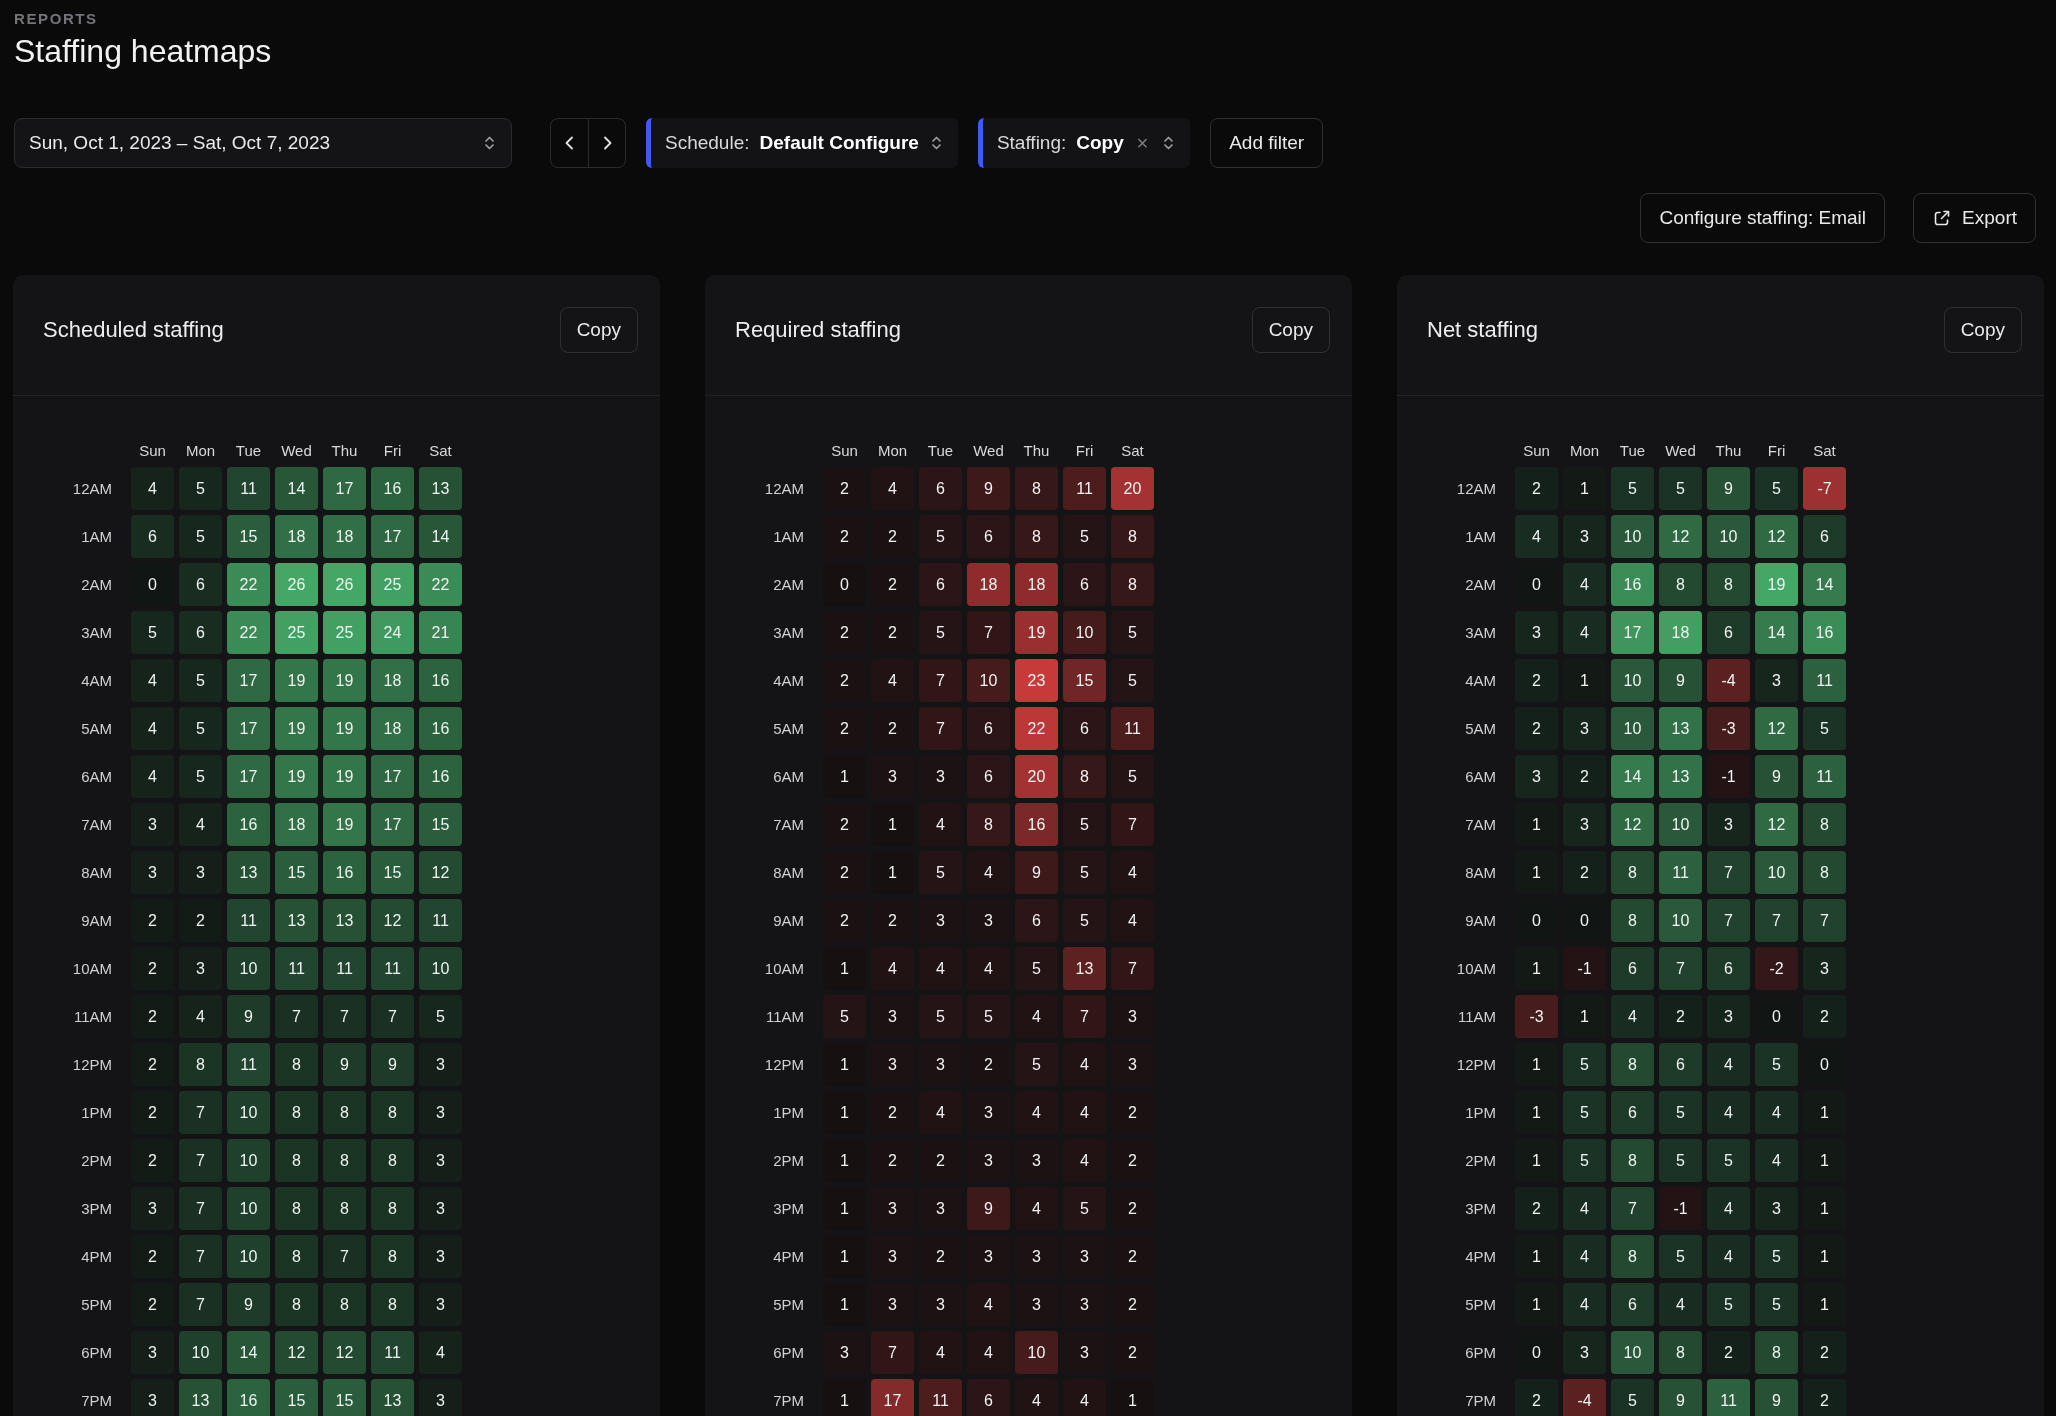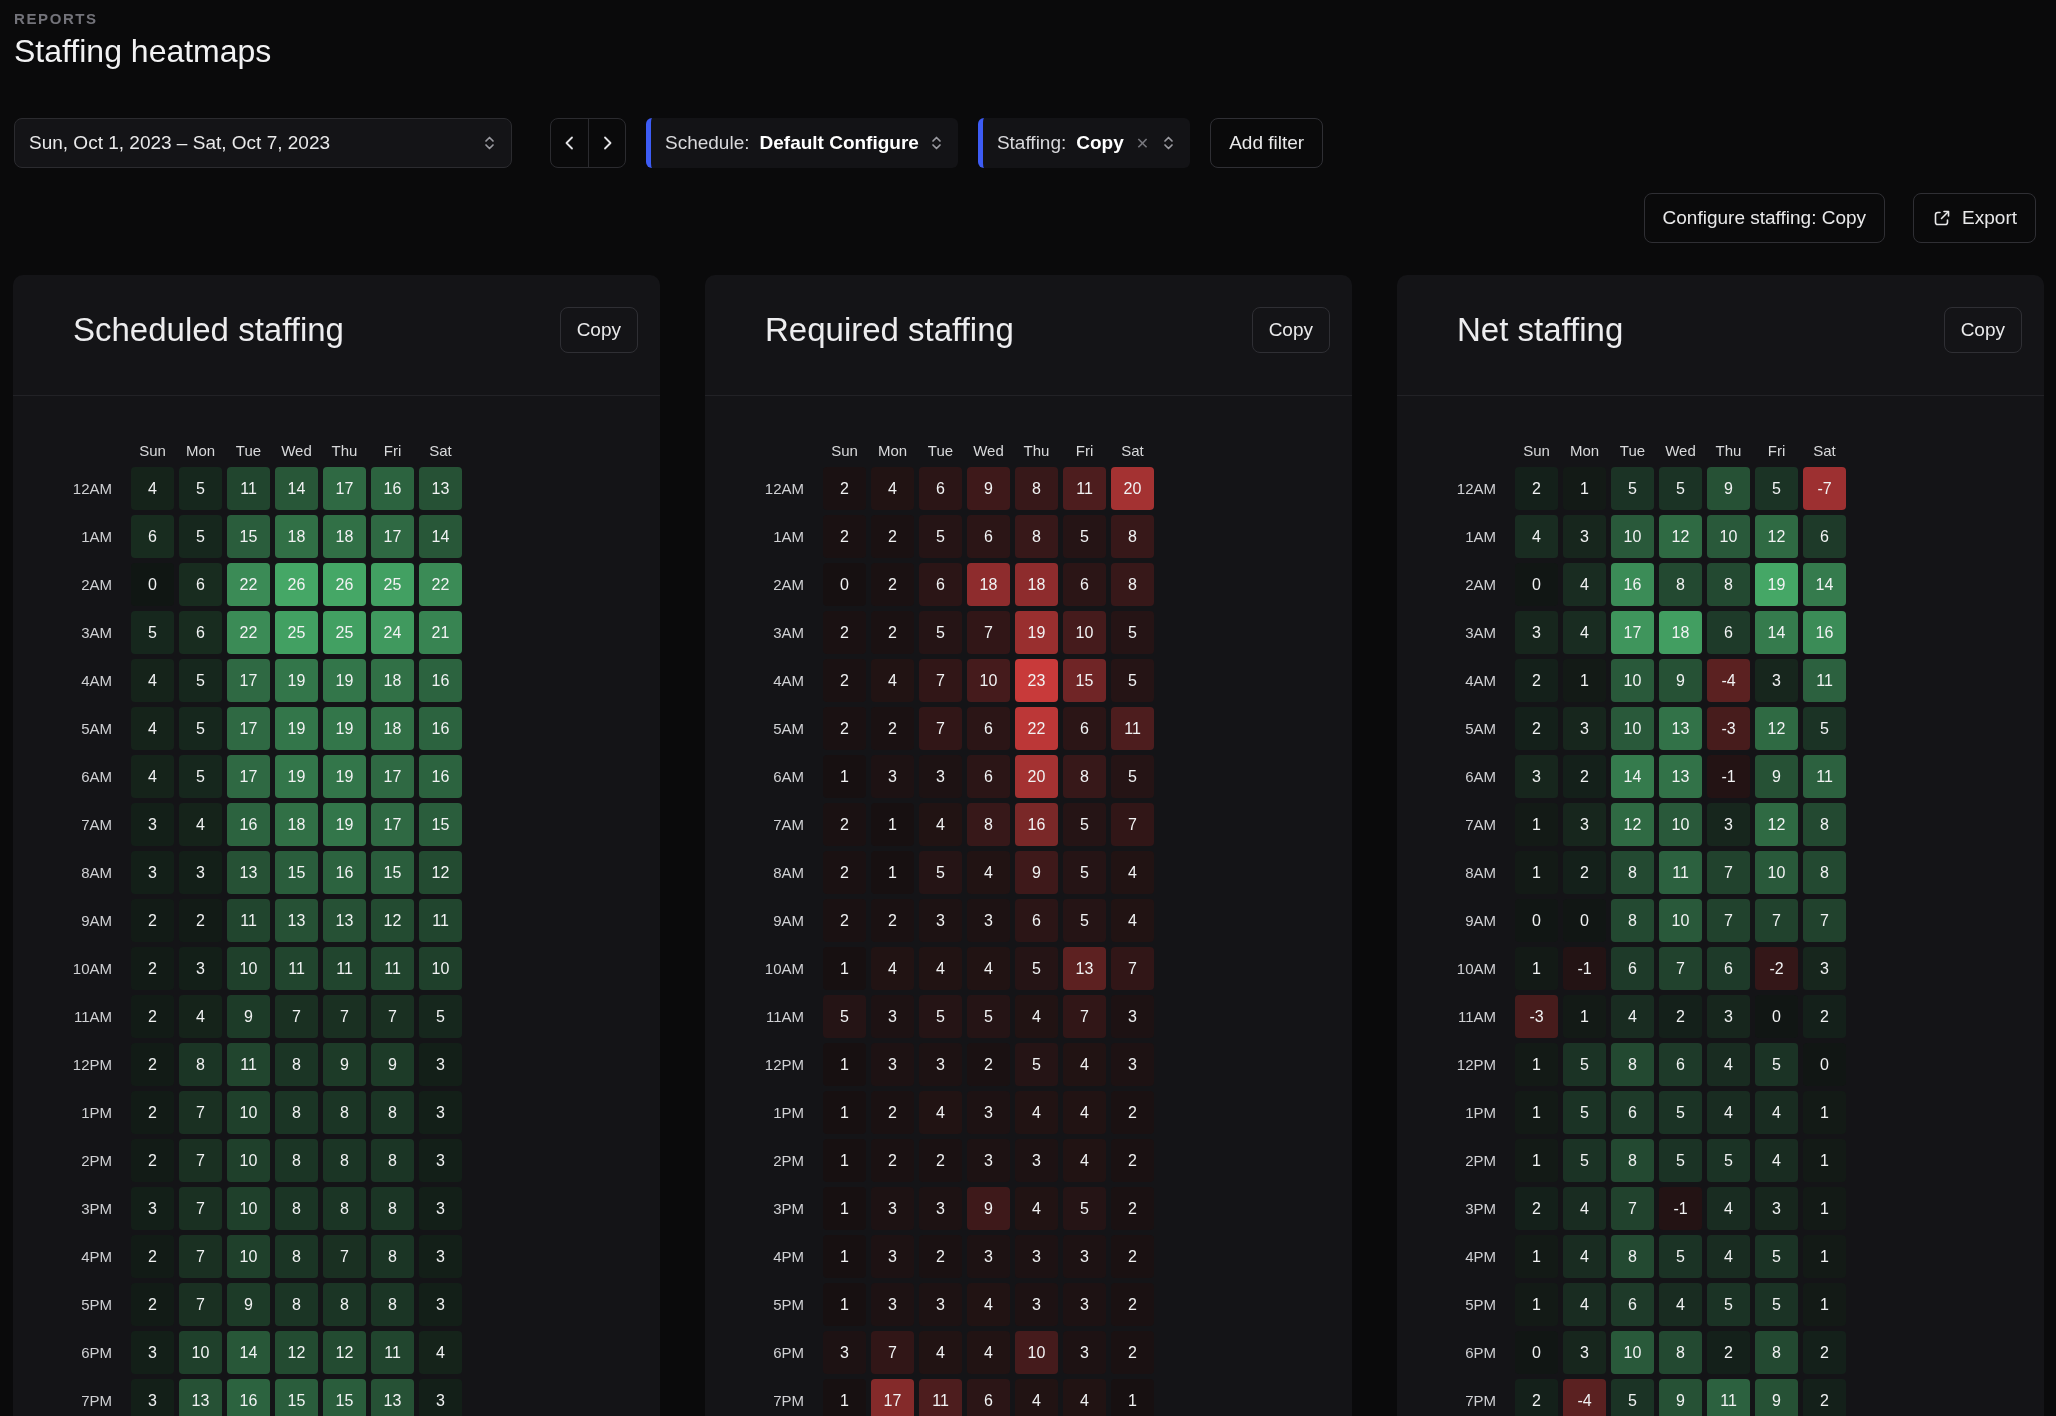--- a/index.html
+++ b/index.html
@@ -45,21 +45,21 @@
   }
 
   .right-group { margin-left:auto; display:flex; gap:28px; }
 
   .panels { display:flex; gap:45px; margin-top:32px; padding-left:13px; }
   .panel { width:647px; height:1250px; background:#141417; border-radius:10px; overflow:hidden; }
   .panel-head {
     display:flex; align-items:center; justify-content:space-between;
     padding:32px 22px 42px 30px; border-bottom:1px solid #222226;
   }
-  .panel-title { font-size:33px; font-weight:400; color:#ededef;margin-left:30px; }
+  .panel-title { font-size:22px; font-weight:400; color:#ededef; }
   .copy-btn { height:46px; padding:0 16px; font-size:19px; }
 
   .heatmap { padding:40px 0 0 8px; }
   .hm-grid { display:grid; grid-template-columns:105px repeat(7,43px); gap:5px; grid-auto-rows:43px; }
   .hm-corner {}
   .hm-day { align-self:end; text-align:center; font-size:15px; color:#d8d9db; padding-bottom:3px; }
   .hm-hour { display:flex; align-items:center; justify-content:flex-end; padding-right:14px; font-size:15px; color:#cfd0d3; }
   .hm-cell { display:flex; align-items:center; justify-content:center; font-size:16px; border-radius:4px; color:#f1f2f3; }
 
   svg { display:block; }
@@ -124,21 +124,21 @@
           <path d="M4 12l3.5 3.5L11 12" stroke="#9a9aa0" stroke-width="1.7" stroke-linecap="round" stroke-linejoin="round"></path>
         </svg>
       </span>
     </div>
 
     <button class="btn">Add filter</button>
   </div>
 
   <div class="row2 pad">
     <div class="right-group">
-      <button class="btn">Configure staffing: Copy</button>
+      <button class="btn">Configure staffing: Email</button>
       <button class="btn">
         <span>
           <svg width="20" height="20" viewBox="0 0 20 20" fill="none">
             <path d="M8 4.5H5.8a2.3 2.3 0 0 0-2.3 2.3v7.4a2.3 2.3 0 0 0 2.3 2.3h7.4a2.3 2.3 0 0 0 2.3-2.3V12" stroke="#e9e9ea" stroke-width="1.6" stroke-linecap="round"></path>
             <path d="M12 3.5h4.5V8" stroke="#e9e9ea" stroke-width="1.6" stroke-linecap="round" stroke-linejoin="round"></path>
             <path d="M16.2 3.8L9.5 10.5" stroke="#e9e9ea" stroke-width="1.6" stroke-linecap="round"></path>
           </svg>
         </span>
         <span>Export</span>
       </button>

